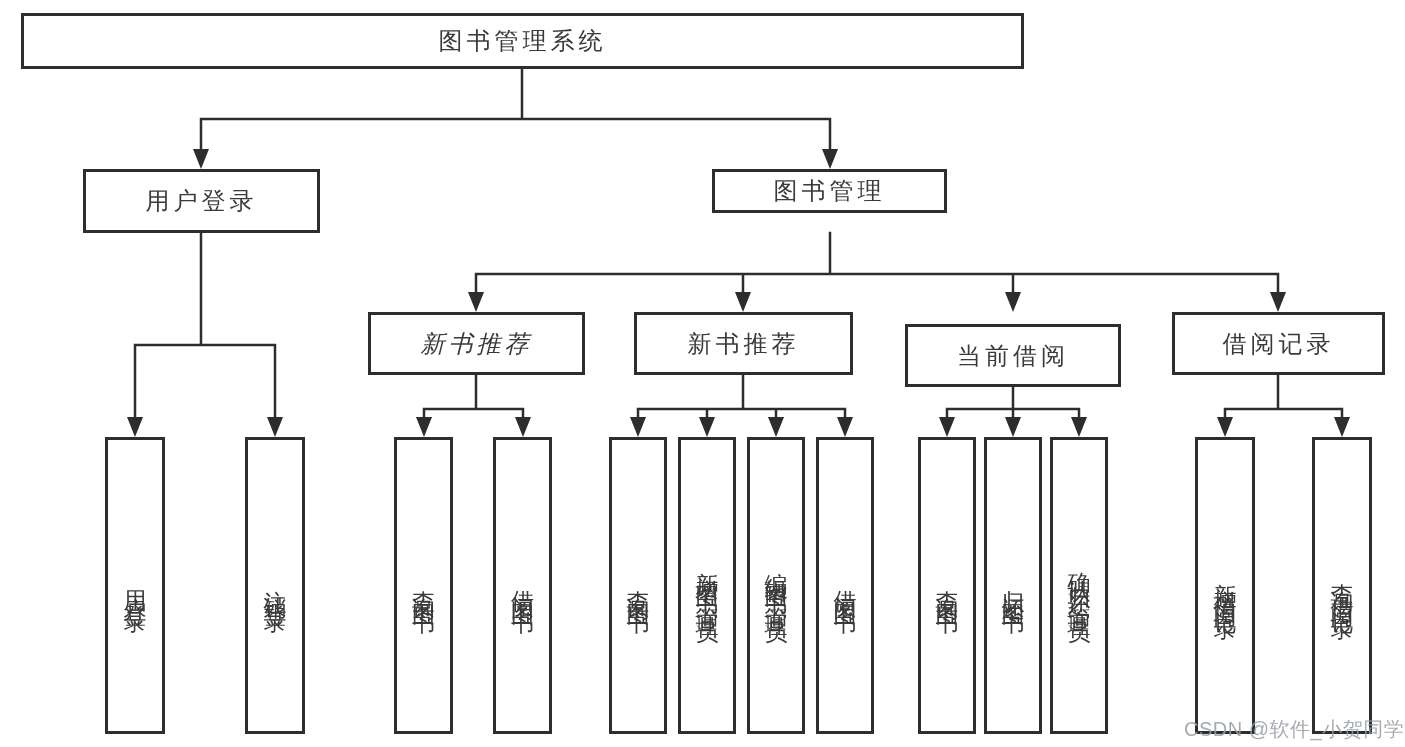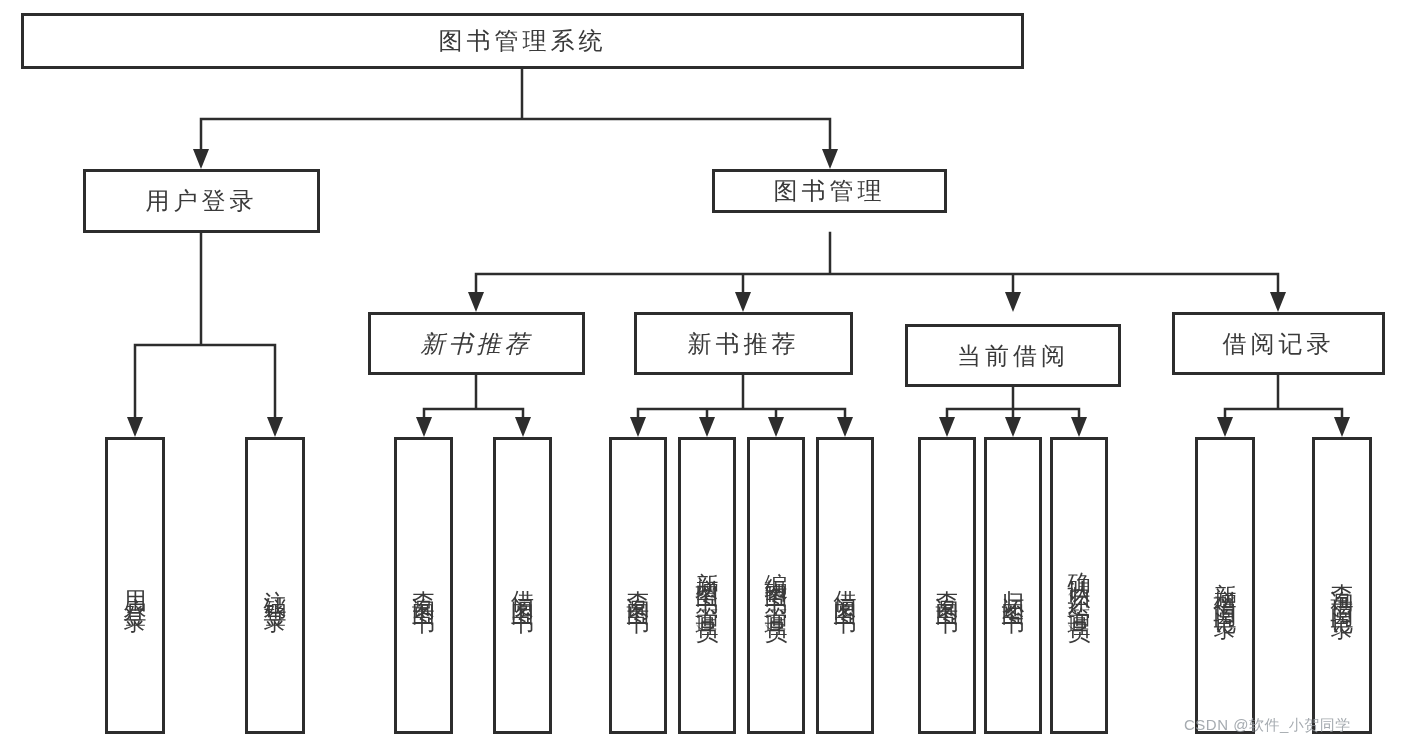--- a/index.html
+++ b/index.html
@@ -49,21 +49,21 @@
     text-orientation: mixed;
     font-size: 23px;
     letter-spacing: 7px;
     line-height: 1;
     color: #3a3a3a;
   }
   .watermark {
     position: absolute;
     left: 1184px;
     top: 716px;
-    font-size: 15px;
+    font-size: 20px;
     letter-spacing: 0.5px;
     color: #9aa0a6;
     opacity: 0.88;
     white-space: nowrap;
     z-index: 5;
   }
 </style>
 </head>
 <body>
 

